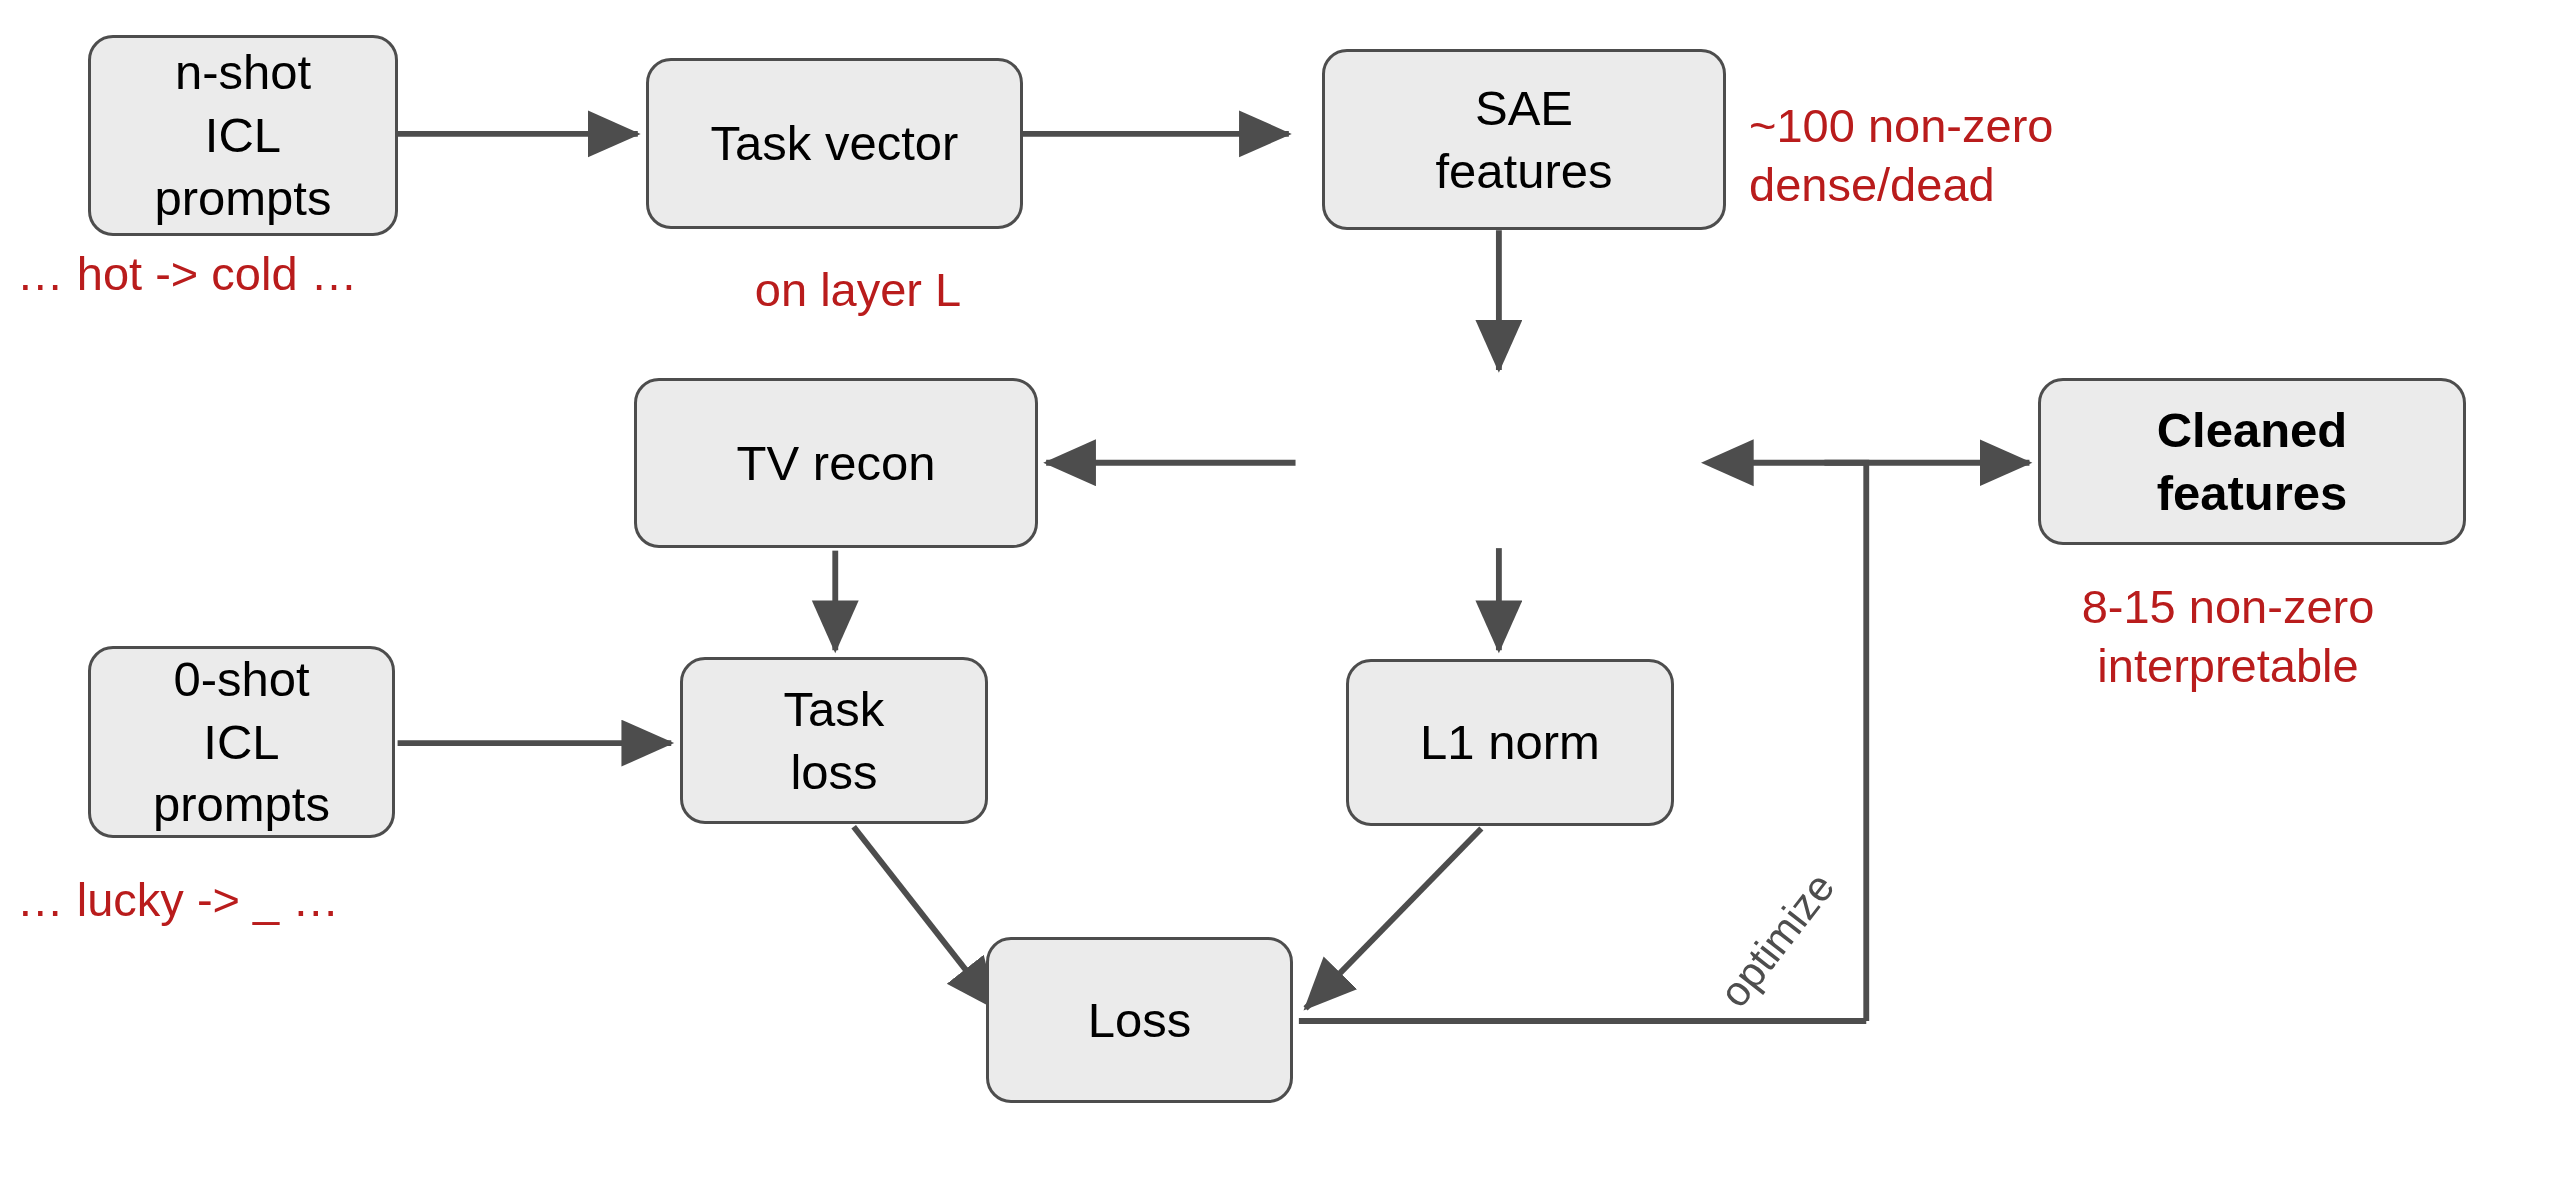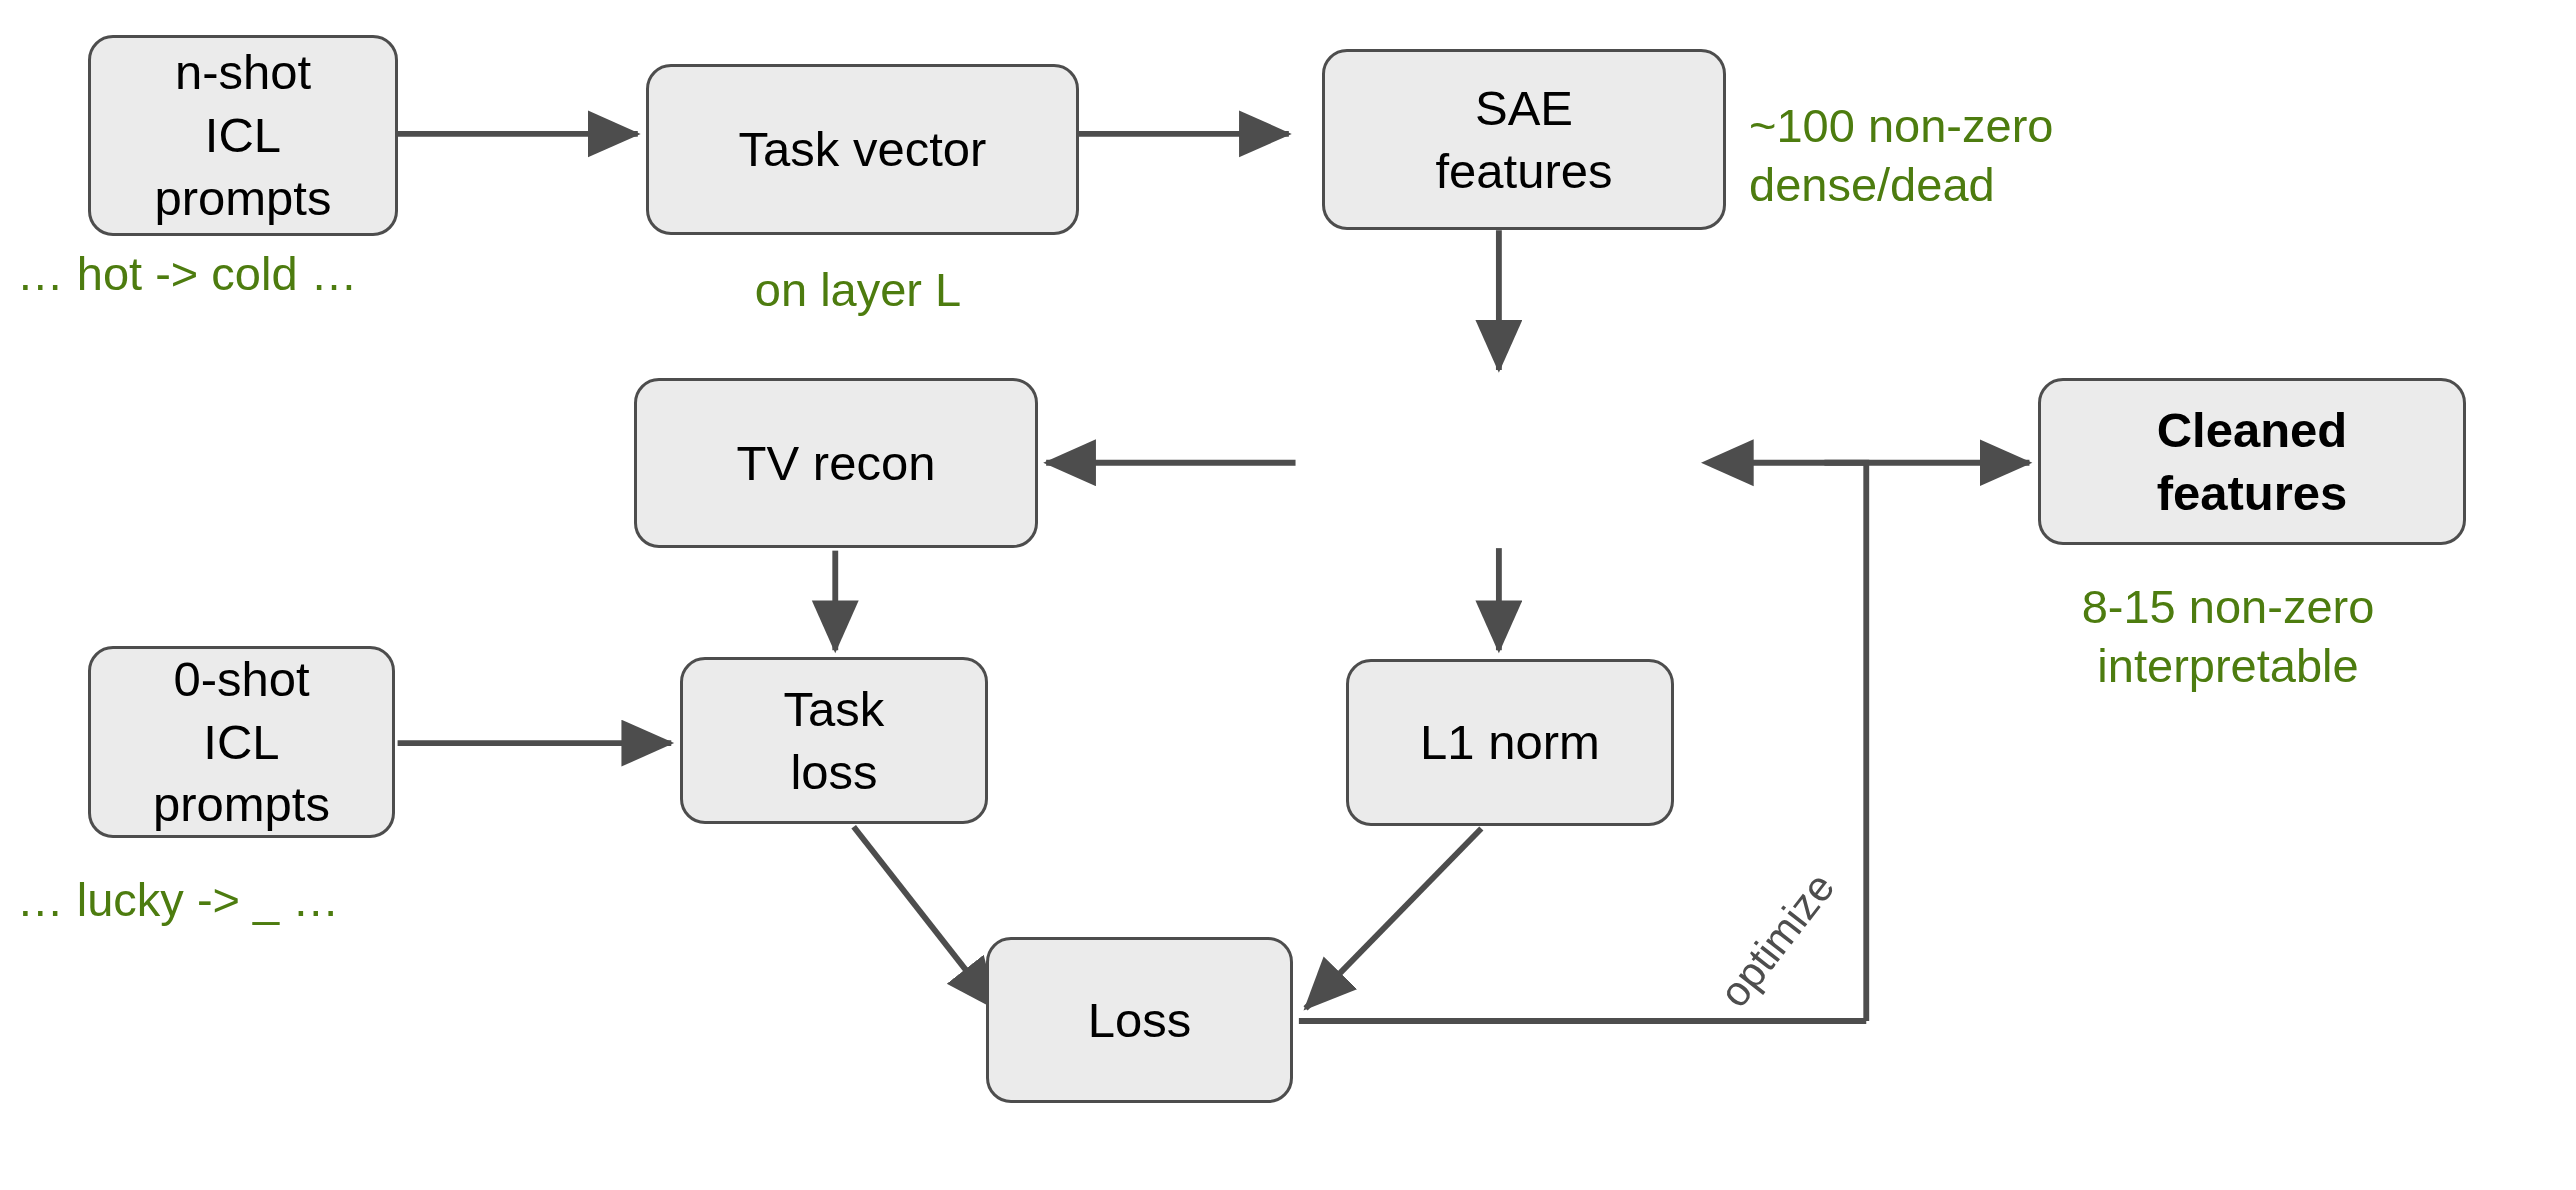--- a/index.html
+++ b/index.html
@@ -37,21 +37,21 @@
     text-align: center;
     color: #000000;
     font-size: 49px;
     line-height: 1.28;
     font-family: "Liberation Sans", sans-serif;
     white-space: pre-line;
     z-index: 2;
   }
   .caption {
     position: absolute;
-    color: #4d7c0f;
+    color: #b91c1c;
     font-size: 47px;
     line-height: 1.26;
     font-family: "Liberation Sans", sans-serif;
     white-space: pre-line;
     z-index: 2;
   }
   .caption.center {
     text-align: center;
     transform: translateX(-50%);
   }
@@ -103,21 +103,21 @@
     <line x1="1770" y1="990" x2="1560" y2="1205" stroke="#4d4d4d" stroke-width="7" marker-end="url(#arrow)"></line>
 
     <path d="M 2230 1220 L 1552 1220" fill="none" stroke="#4d4d4d" stroke-width="7"></path>
     <path d="M 2230 1220 L 2230 553 L 2180 553" fill="none" stroke="#4d4d4d" stroke-width="7"></path>
   </svg>
 
   <div class="node" style="left:88px; top:35px; width:310px; height:201px;">n-shot
 ICL
 prompts</div>
 
-  <div class="node" style="left:646px; top:64px; width:433px; height:171px;">Task vector</div>
+  <div class="node" style="left:646px; top:58px; width:377px; height:171px;">Task vector</div>
 
   <div class="node" style="left:1297px; top:49px; width:404px; height:181px;margin-left:25px;">SAE
 features</div>
 
   <div class="node" style="left:634px; top:378px; width:404px; height:170px;">TV recon</div>
 
 
   <div class="node" style="left:2038px; top:378px; width:428px; height:167px;font-weight:bold;">Cleaned
 features</div>
 

